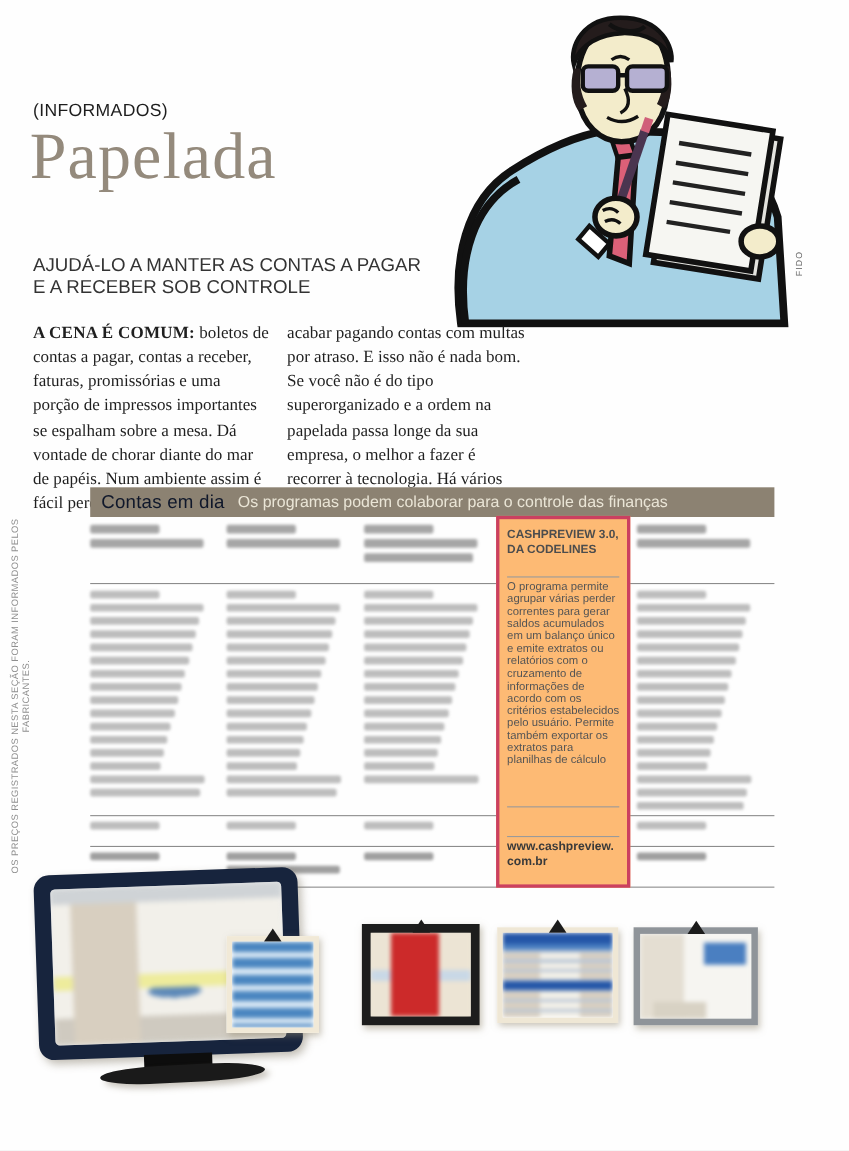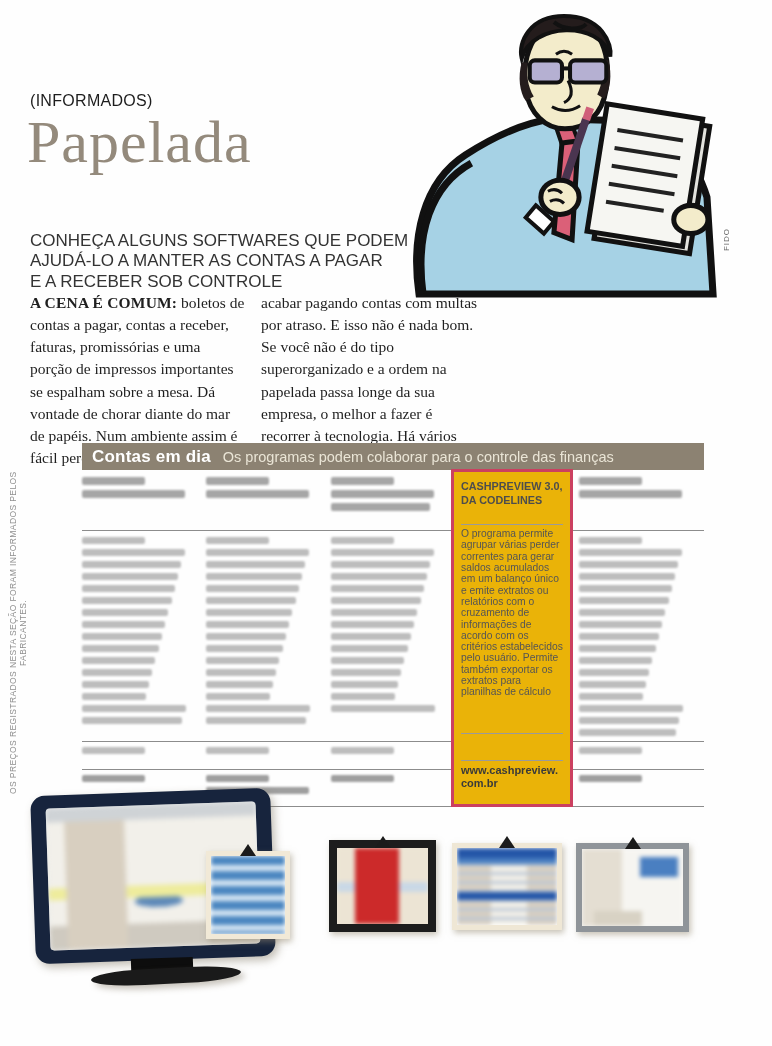--- a/index.html
+++ b/index.html
@@ -18,34 +18,34 @@
 
   
   .article { position:absolute; left:30px; top:292px; width:714px; display:grid; grid-template-columns:215px 223px 230px; column-gap:16px; font-family:"Liberation Serif", serif; font-size:15.5px; line-height:1.43; color:#1f1f1f; }
   .article b { letter-spacing:0.2px; }
 
   
   .vnote { position:absolute; left:8px; top:452px; height:362px; writing-mode:vertical-rl; transform:rotate(180deg); font-size:8.5px; color:#8f8f8f; letter-spacing:0.4px; text-align:center; }
 
   
   .tbar { position:absolute; left:82px; top:443px; width:622px; height:27px; background:#8c8272; display:flex; align-items:center; padding:0 10px; }
-  .tbar .t1 { font-size:17px; font-weight:700; color:#ffffff; letter-spacing:0.2px; }
+  .tbar .t1 { font-size:17px; font-weight:400; color:#0f172a; letter-spacing:0.2px; }
   .tbar .t2 { font-size:14.5px; color:#eae5d6; margin-left:12px; }
   .tcols { position:absolute; left:82px; top:473px; width:622px; height:340px; }
   .hr { position:absolute; left:0; width:622px; height:1px; background:#8c8c8c; }
   .bcol { position:absolute; top:0; width:108px; height:340px; }
   .bl { height:7px; border-radius:2px; background:#bdbdbd; filter:blur(1.3px); margin-bottom:5px; }
   .bhead { position:absolute; top:4px; left:0; right:0; }
   .bhead .bl { background:#a6a6a6; height:8px; }
   .bbody { position:absolute; top:64px; left:0; right:0; }
   .bprice { position:absolute; top:274px; left:0; right:0; }
   .bsite { position:absolute; top:302px; left:0; right:0; }
   .bsite .bl { background:#9f9f9f; }
 
-  .hcol { position:absolute; left:369px; top:-4px; width:122px; height:338px; background:#eab308; border:3px solid #cb4060; padding:7px 7px 6px 7px; z-index:5; }
+  .hcol { position:absolute; left:369px; top:-4px; width:122px; height:338px; background:#fdba74; border:3px solid #cb4060; padding:7px 7px 6px 7px; z-index:5; }
   .hl-name { font-size:10.8px; font-weight:700; color:#4d4d4d; line-height:1.3; height:42px; }
   .hl-div { border-top:1px solid #9a9a9a; margin:3px 0; }
   .hl-desc { font-size:10.3px; color:#555; line-height:1.1; height:202px; overflow:hidden; }
   .hl-price { height:20px; }
   .hl-site { font-size:11px; font-weight:700; color:#3a3a3a; line-height:1.2; overflow-wrap:anywhere; }
 
   
   .monitor { position:absolute; left:33px; top:792px; width:247px; height:196px; }
   .mon-frame { position:absolute; left:0; top:0; width:240px; height:168px; background:#17243d; border-radius:14px; transform:rotate(-2deg); box-shadow:3px 4px 8px rgba(120,110,90,.45); }
   .mon-screen { position:absolute; left:15px; top:13px; right:15px; bottom:13px; background:#e9eaea; border-radius:4px; overflow:hidden; }
@@ -94,21 +94,20 @@
   .footer .fp { font-weight:700; font-size:13.5px; color:#111; }
 </style>
 </head>
 <body>
 
 <div class="page">
 
   <div class="kicker">(INFORMADOS)</div>
   <div class="title1">Papelada</div>
   <div class="subtitle">
-    <div>CONHEÇA ALGUNS SOFTWARES QUE PODEM</div>
     <div>AJUDÁ-LO A MANTER AS CONTAS A PAGAR</div>
     <div>E A RECEBER SOB CONTROLE</div>
   </div>
 
   <div class="illo">
     <svg viewBox="0 0 300 290" width="312" height="292">
 
       <path d="M6,286 C-2,230 10,175 52,148 C86,126 112,116 138,112 L210,114 C252,122 280,150 292,190 L298,286 Z" fill="#a6d2e5" stroke="#111" stroke-width="7"></path>
 
       <path d="M10,286 C2,226 18,178 58,156" fill="none" stroke="#111" stroke-width="7"></path>

